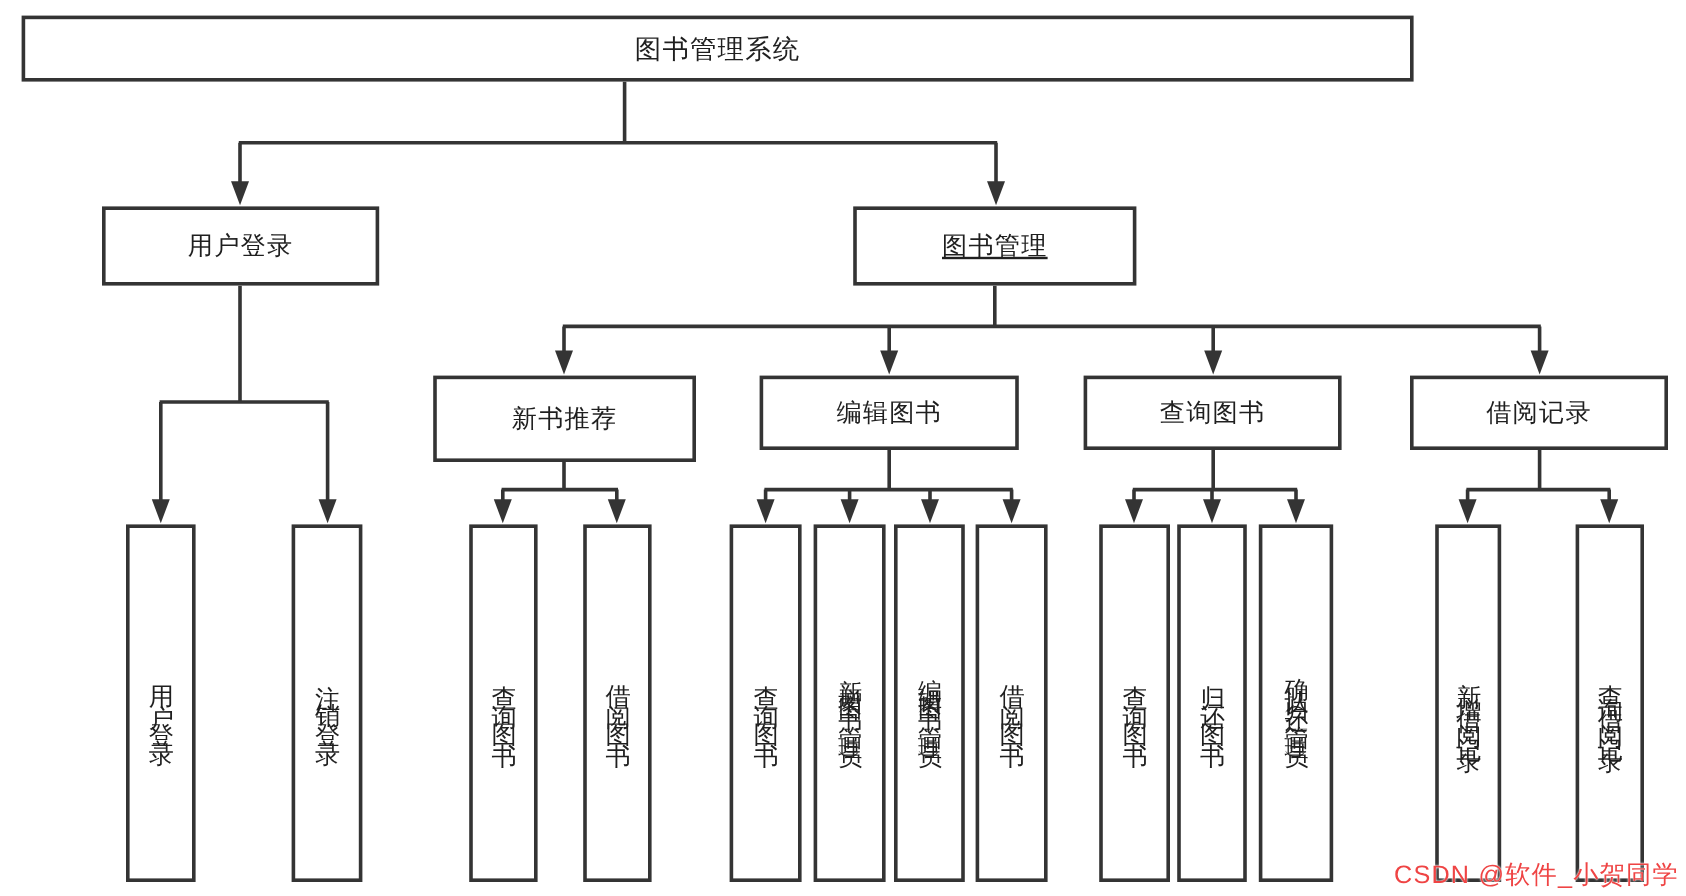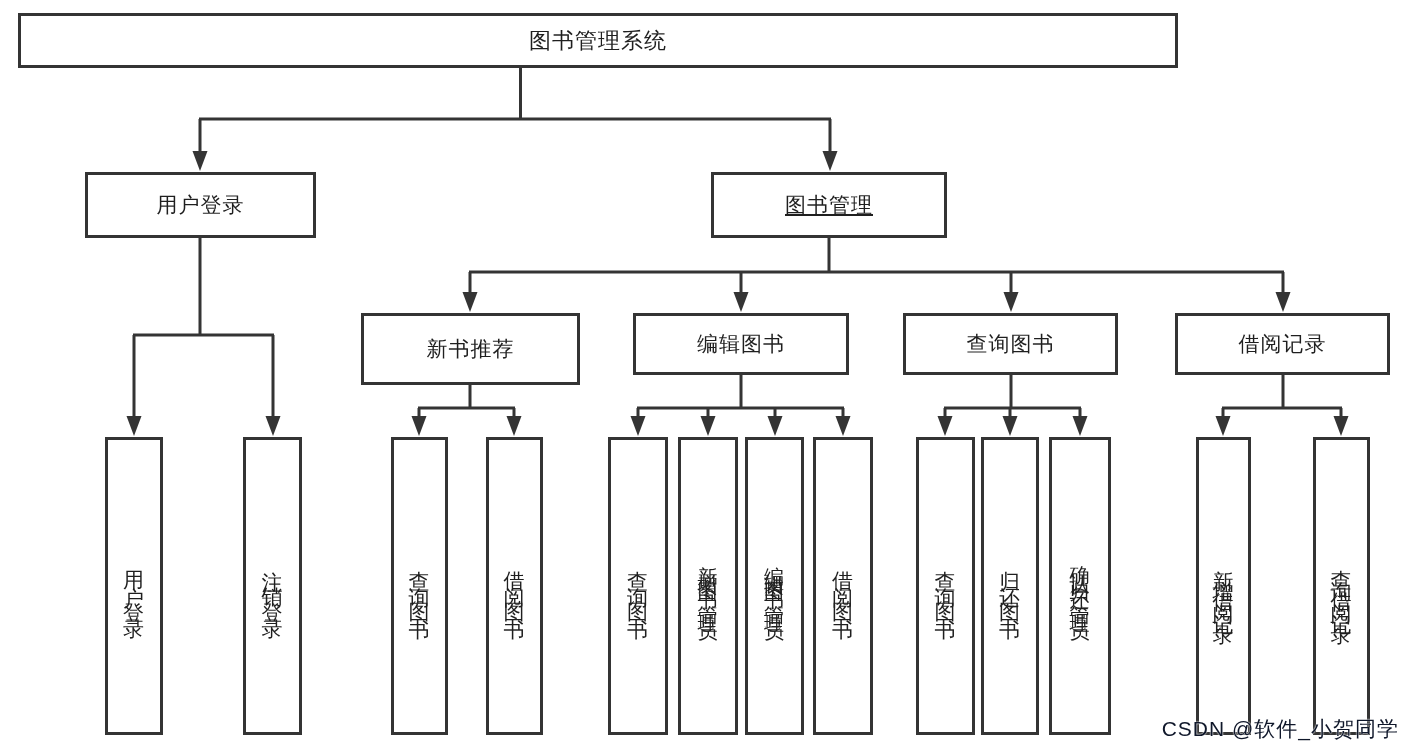--- a/index.html
+++ b/index.html
@@ -35,21 +35,21 @@
   }
   .node.v span.sp4 { letter-spacing: 16px; }
   .node.v span.sp6 { letter-spacing: 11px; }
   .node.v span.sp9 { letter-spacing: 8px; font-size: 20px; }
   .watermark {
     position: absolute;
     right: 6px;
     bottom: 4px;
     z-index: 3;
     font-size: 21px;
-    color: #0f172a;
+    color: #ef4444;
     text-shadow: 0 0 2px #ffffff, 0 0 1px #ffffff;
     letter-spacing: 1px;
     white-space: nowrap;
   }
 </style>
 </head>
 <body>
 
 <div class="canvas">
 

